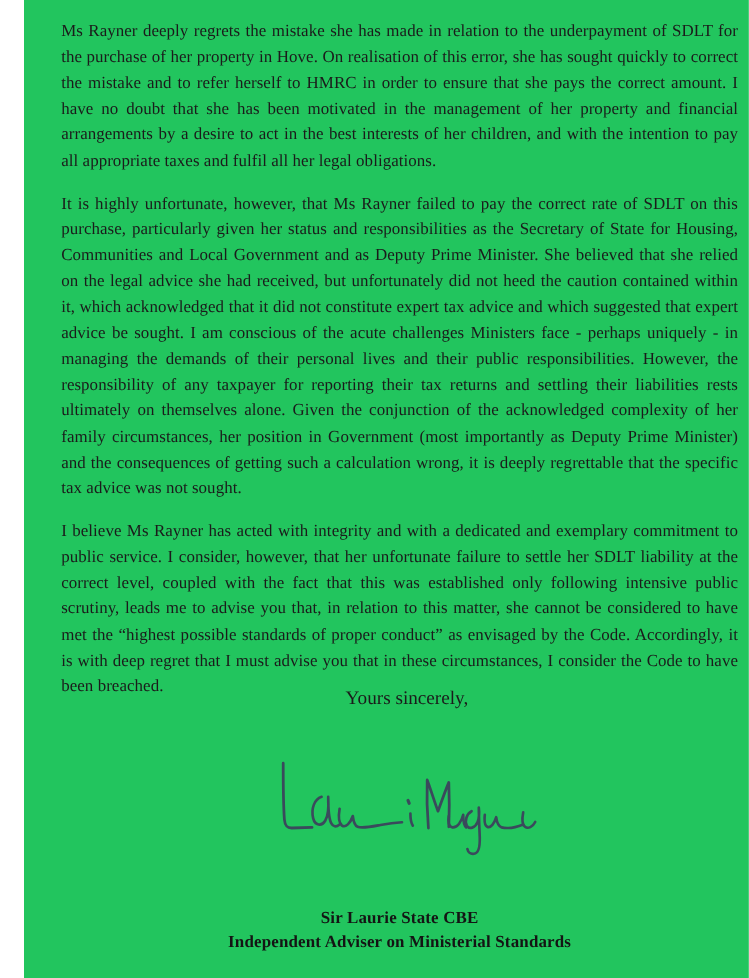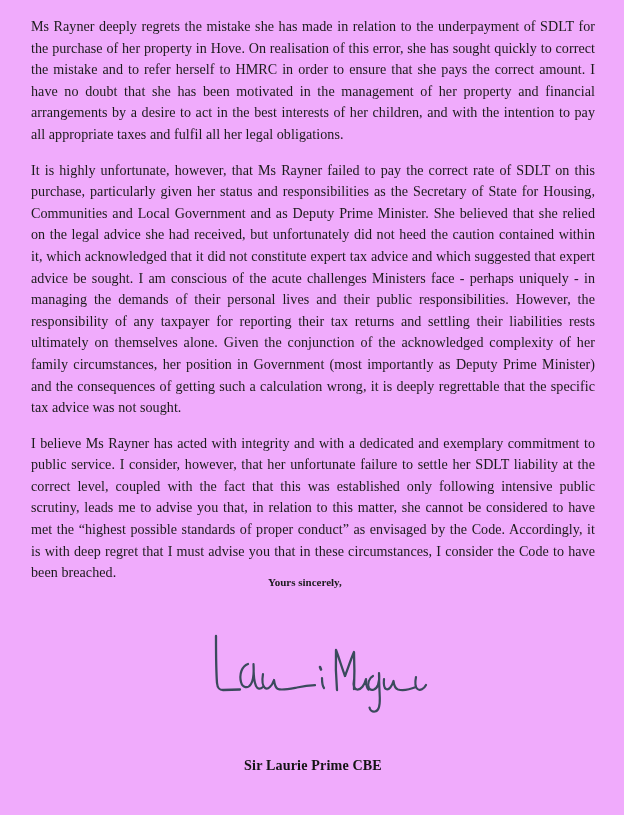--- a/index.html
+++ b/index.html
@@ -14,21 +14,22 @@
     position: relative;
     overflow: hidden;
     font-family: "Liberation Serif", "DejaVu Serif", serif;
     color: #1b1b1b;
     -webkit-font-smoothing: antialiased;
   }
 
   .page {
     position: absolute;
     inset: 0;
-    background: #f0abfc;
+    background: #22c55e;
+    margin-left: 20px;
   }
 
   .letter-body {
     position: absolute;
     left: 31px;
     top: 16px;
     width: 564px;
   }
 
   .para {
@@ -46,25 +47,24 @@
   }
 
   .closing {
     position: absolute;
     left: 31px;
     top: 572px;
     width: 564px;
   }
   .closing-text {
     margin: 0;
-    font-size: 11px;
+    font-size: 16px;
     line-height: 21.6px;
     padding-left: 237px;
     color: #1b1b1b;
-    font-weight: bold;
   }
 
   .signature-area {
     position: absolute;
     left: 196px;
     top: 622px;
     width: 240px;
     height: 96px;
   }
   .signature-area svg {
@@ -128,16 +128,17 @@
 
         <path d="M177 54 C173 56, 171 62, 173 66 C175 69.5, 180 68, 182 63 C183.5 59, 183.5 55, 183 51 C183 58, 183.5 68, 183.8 76 C184 84, 183 89, 179 89.5 C176 90, 174 88, 173.5 85.5" stroke-width="2.2"></path>
 
         <path d="M188 57 C187.5 62, 188 66, 190 67 C193 68.5, 196 64, 197.5 59 C198 63, 199 66.5, 202 67.5 C208 69, 215 67, 220 65" stroke-width="2.2"></path>
         <path d="M220 55 C219 60, 219 65, 221.5 67 C224 69, 228 67, 230 63" stroke-width="2.2"></path>
       </g>
     </svg>
   </div>
 
   <div class="signature-block">
-    <p class="sig-line">Sir Laurie Prime CBE</p>
+    <p class="sig-line">Sir Laurie State CBE</p>
+    <p class="sig-line">Independent Adviser on Ministerial Standards</p>
   </div>
 
 </div>
 
 </body></html>

